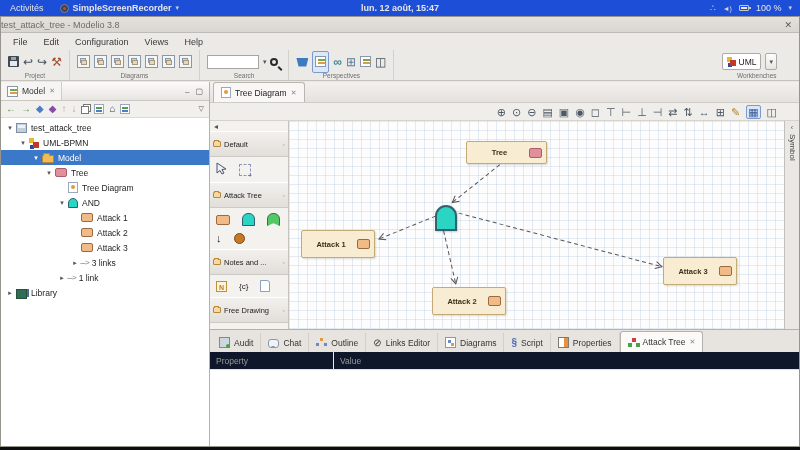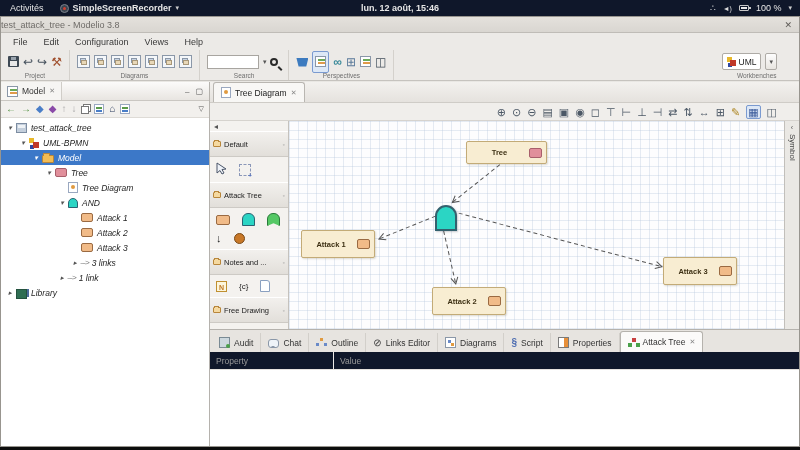--- a/index.html
+++ b/index.html
@@ -1,21 +1,21 @@
 <!DOCTYPE html>
 <html><head>
 <meta charset="utf-8">
 <style>
   * { margin:0; padding:0; box-sizing:border-box; }
   html,body { width:800px; height:450px; overflow:hidden; }
   body { font-family:"Liberation Sans", sans-serif; background:#0d0d0d; position:relative; }
   #screen { position:absolute; width:800px; height:450px; background:#0d0d0d; }
 
   
-  .sysbar { position:absolute; top:0; left:0; width:800px; height:16px; background:#0f172a; color:#e6e6e6; font-size:9px; display:flex; align-items:center; }
+  .sysbar { position:absolute; top:0; left:0; width:800px; height:16px; background:#1d4ed8; color:#e6e6e6; font-size:9px; display:flex; align-items:center; }
   .sysbar .left { display:flex; align-items:center; gap:16px; padding-left:10px; }
   .sysbar .clock { position:absolute; left:0; right:0; text-align:center; font-weight:bold; pointer-events:none; }
   .sysbar .right { margin-left:auto; display:flex; align-items:center; gap:7px; padding-right:8px; }
   .rec-ic { width:9px; height:9px; border-radius:50%; background:#3a4450; border:1px solid #7a828c; position:relative; display:inline-block; }
   .rec-ic::after { content:""; position:absolute; left:2px; top:2px; width:3px; height:3px; border-radius:50%; background:#d04030; }
   .caret { font-size:7px; color:#cfcfcf; }
   .tray-glyph { font-size:9px; color:#dcdcdc; }
   .batt { width:10px; height:6px; border:1px solid #c8c8c8; border-radius:1px; position:relative; display:inline-block; }
   .batt::before { content:""; position:absolute; left:1px; top:1px; bottom:1px; width:6px; background:#e8e8e8; }
   .batt::after { content:""; position:absolute; right:-3px; top:1px; width:2px; height:2px; background:#c8c8c8; }
@@ -70,21 +70,21 @@
   .nv-b { color:#4a7ec8; }
   .nv-p { color:#8a4aa8; }
   .nv-gr { color:#a8a8a8; font-weight:bold; }
   .ic-copy { width:8px; height:8px; border:1px solid #777; background:#fff; box-shadow:2px -2px 0 -1px #fff, 2px -2px 0 0 #777; display:inline-block; margin-top:2px; }
   .nv-home { color:#25365a; font-size:11px; }
   .ic-ptree { width:10px; height:10px; border:1px solid #9aa8c0; background:#fff; position:relative; display:inline-block; }
   .ic-ptree::before { content:""; position:absolute; left:1px; top:2px; width:6px; height:1.5px; background:#5a9a4a; box-shadow:0 3px 0 #4a7ec8; }
   .pnav .vmenu { margin-left:auto; font-size:7px; color:#555; }
 
   .ptree { flex:1; background:#fff; padding-top:2px; overflow:hidden; }
-  .trow { height:15px; display:flex; align-items:center; font-size:8.5px; color:#1e1e1e; padding-left:calc(4px + var(--d)*13px); white-space:nowrap;font-style:italic; }
+  .trow { height:15px; display:flex; align-items:center; font-size:8.5px; color:#1e1e1e; padding-left:calc(4px + var(--d)*13px); white-space:nowrap; }
   .trow .exp { width:10px; font-size:7px; color:#555; text-align:center; flex:0 0 10px; }
   .trow.sel { background:#3c78c8; color:#fff; }
   .trow.sel .exp { color:#fff; }
   .ti { display:inline-block; margin:0 4px 0 1px; flex:0 0 auto; }
   .ti-proj { width:11px; height:10px; background:#c4cfdc; border:1px solid #7d8da2; position:relative; }
   .ti-proj::before { content:""; position:absolute; left:1px; top:1px; width:7px; height:3px; background:#eef2f6; }
   .ti-uml { width:10px; height:10px; position:relative; }
   .ti-uml::before { content:""; position:absolute; left:0; top:0; width:5px; height:5px; background:#e8b82a; }
   .ti-uml::after { content:""; position:absolute; right:0; bottom:0; width:6px; height:6px; background:#c03828; box-shadow:-4px 2px 0 -1px #3048a0; }
   .ti-folder { width:12px; height:8px; background:#f2bc55; border:1px solid #b8863a; border-radius:1px; position:relative; margin-top:2px; }
@@ -179,21 +179,21 @@
 
   <div class="sysbar">
     <div class="left">
       <span>Activités</span>
       <span style="display:flex;align-items:center;gap:4px;">
         <span class="rec-ic"></span>
         <span style="font-weight:bold;">SimpleScreenRecorder</span>
         <span class="caret">▾</span>
       </span>
     </div>
-    <span class="clock">lun. 12 août, 15:46</span>
+    <span class="clock">lun. 12 août, 15:47</span>
     <div class="right">
       <span class="tray-glyph">∴</span>
       <span class="tray-glyph" style="font-size:7px;">◄)</span>
       <span class="batt"></span>
       <span>100 %</span>
       <span class="caret">▾</span>
     </div>
   </div>
 
   <div class="window">

